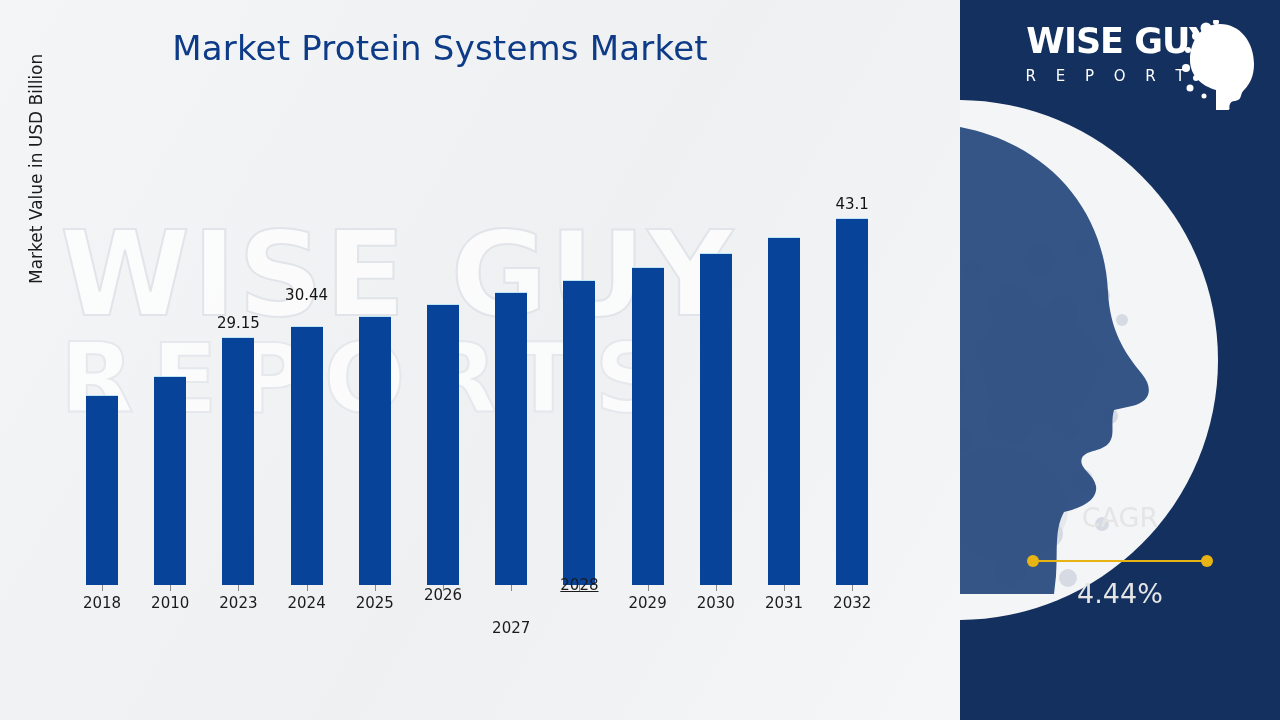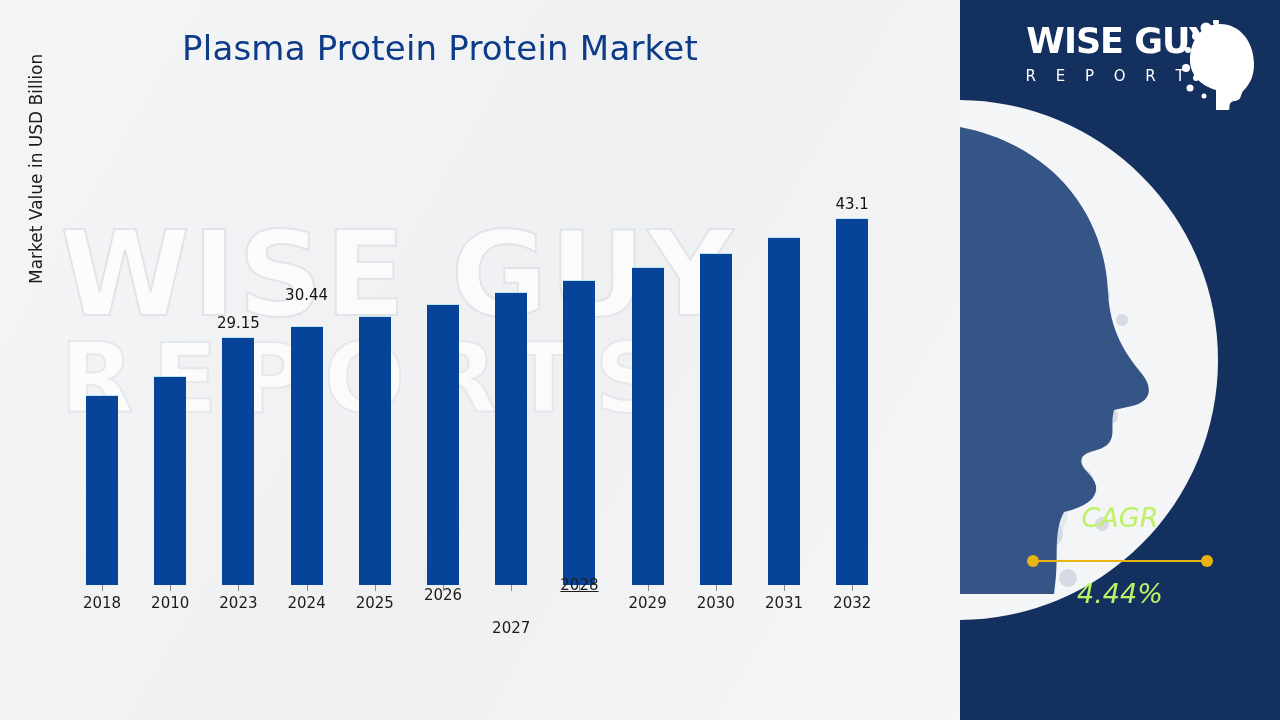--- a/index.html
+++ b/index.html
@@ -116,21 +116,21 @@
     font-size: 15px; letter-spacing: 7.5px; font-weight: 400;
     margin-top: 8px; padding-left: 7px;
   }
   #logo-head {
     position: absolute; right: 20px; top: -4px;
     width: 78px; height: 92px;
   }
 
   #cagr-block {
     position: absolute; left: 0; top: 500px; width: 320px;
-    text-align: center; color: #bef264; font-style: italic;
+    text-align: center; color: #e5e5e5;
   }
   .cagr-line { font-size: 27px; line-height: 1.32; }
   #cagr-rule {
     position: relative;
     width: 186px; height: 14px; margin: 18px auto 10px auto;
   }
   #cagr-rule .rule-bar {
     position: absolute; left: 7px; right: 7px; top: 6px;
     height: 2px; background: #e8b414;
   }
@@ -147,21 +147,21 @@
 
 <div id="root">
 
   <div id="chart-panel">
 
     <div id="watermark">
       <span>WISE GUY</span>
       <span class="wm2">REPORTS</span>
     </div>
 
-    <div id="chart-title">Plasma Protein Protein Market</div>
+    <div id="chart-title">Market Protein Systems Market</div>
 
     <div id="ylabel">Market Value in USD Billion</div>
 
     <div id="plot">
         <div class="bar" style="left: 86px; width: 32px; top: 395.004px; height: 189.996px; background: rgb(8, 67, 154);"></div>
         <div class="tick" style="left: 102px; top: 585px;"></div>
         <div class="xtick-label" style="left: 62px; width: 80px; top: 594px;">2018</div>
         <div class="bar" style="left: 154.2px; width: 32px; top: 376.26px; height: 208.74px; background: rgb(8, 67, 154);"></div>
         <div class="tick" style="left: 170.2px; top: 585px;"></div>
         <div class="xtick-label" style="left: 130.2px; width: 80px; top: 594px;">2010</div>

